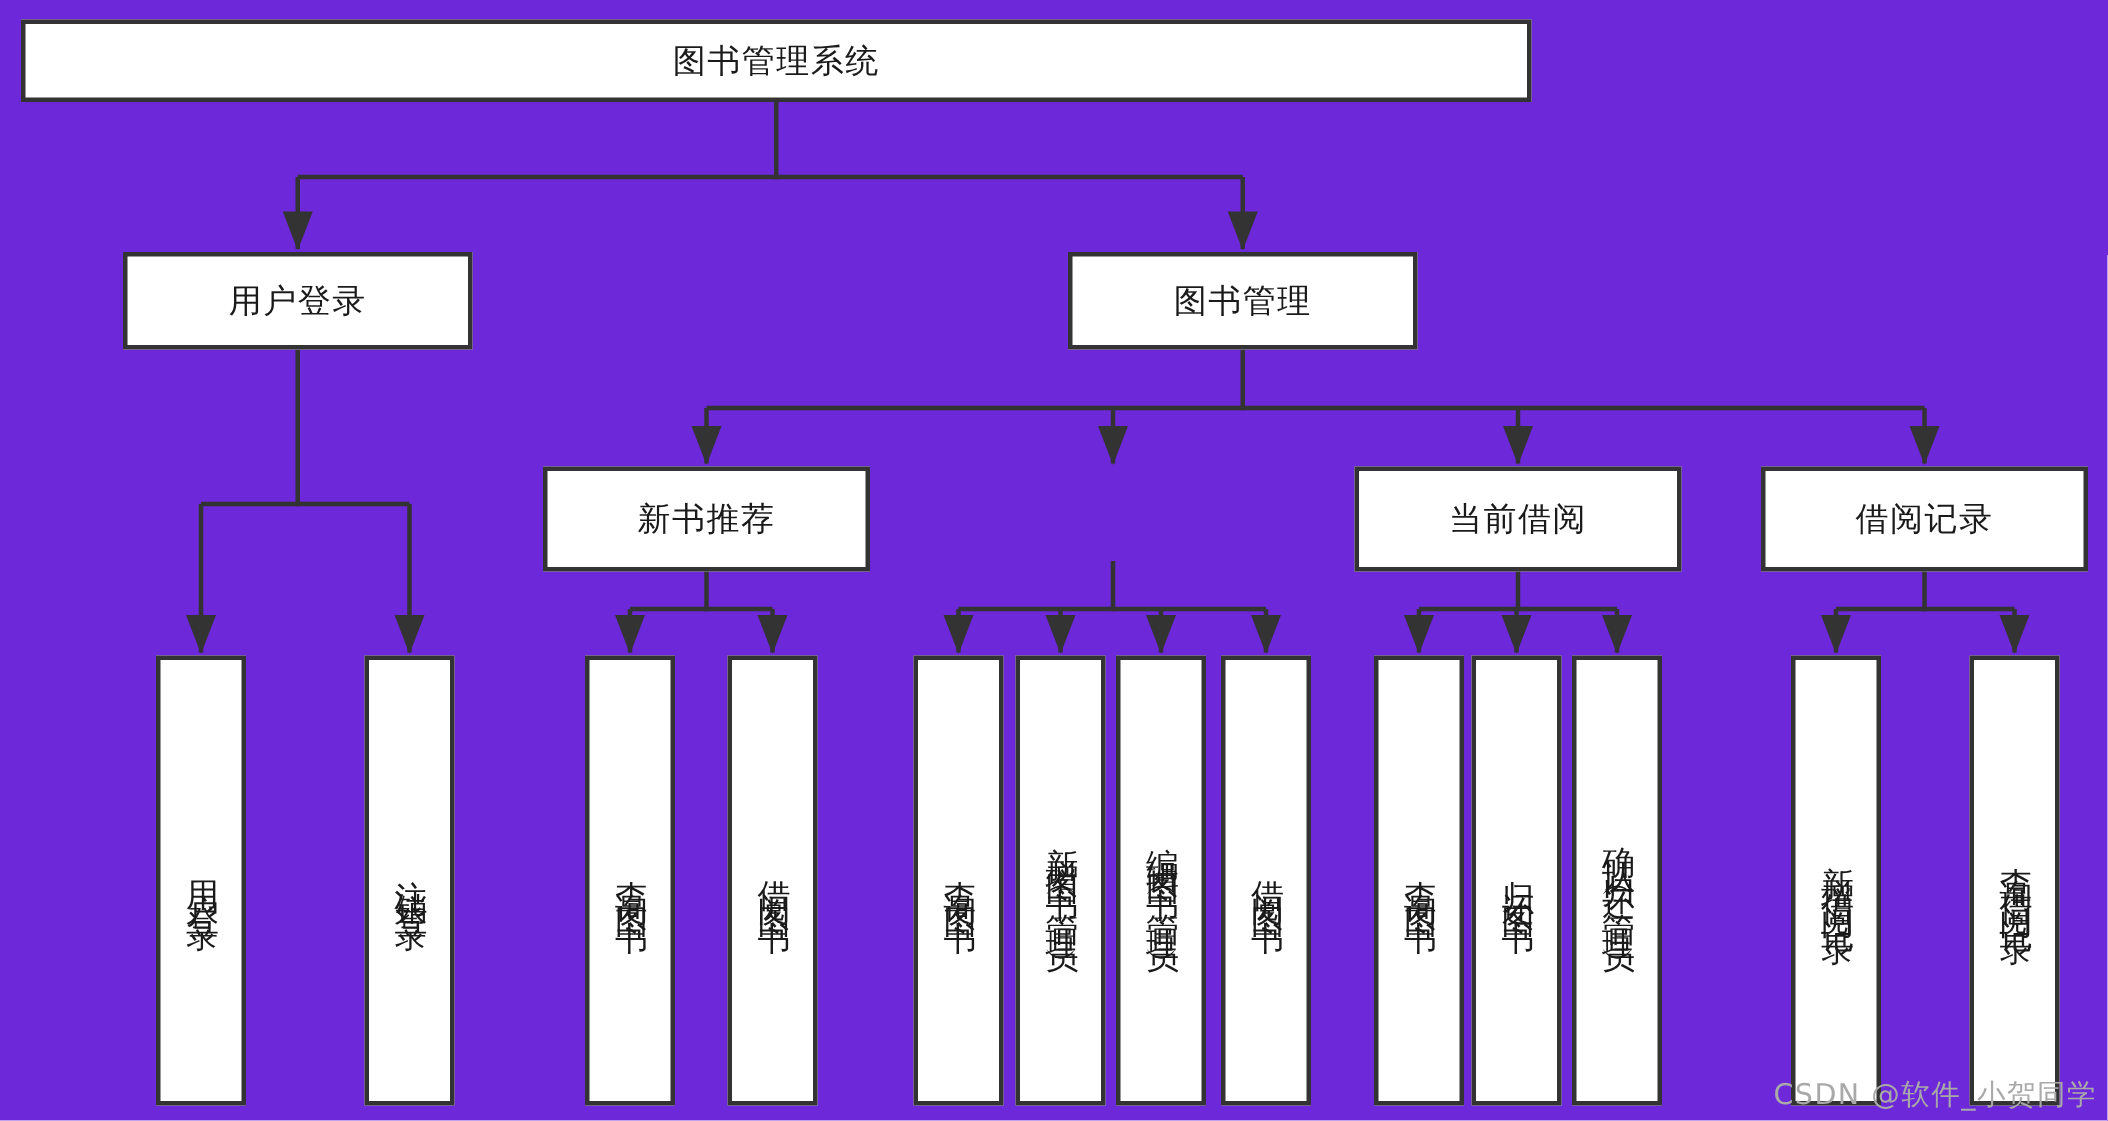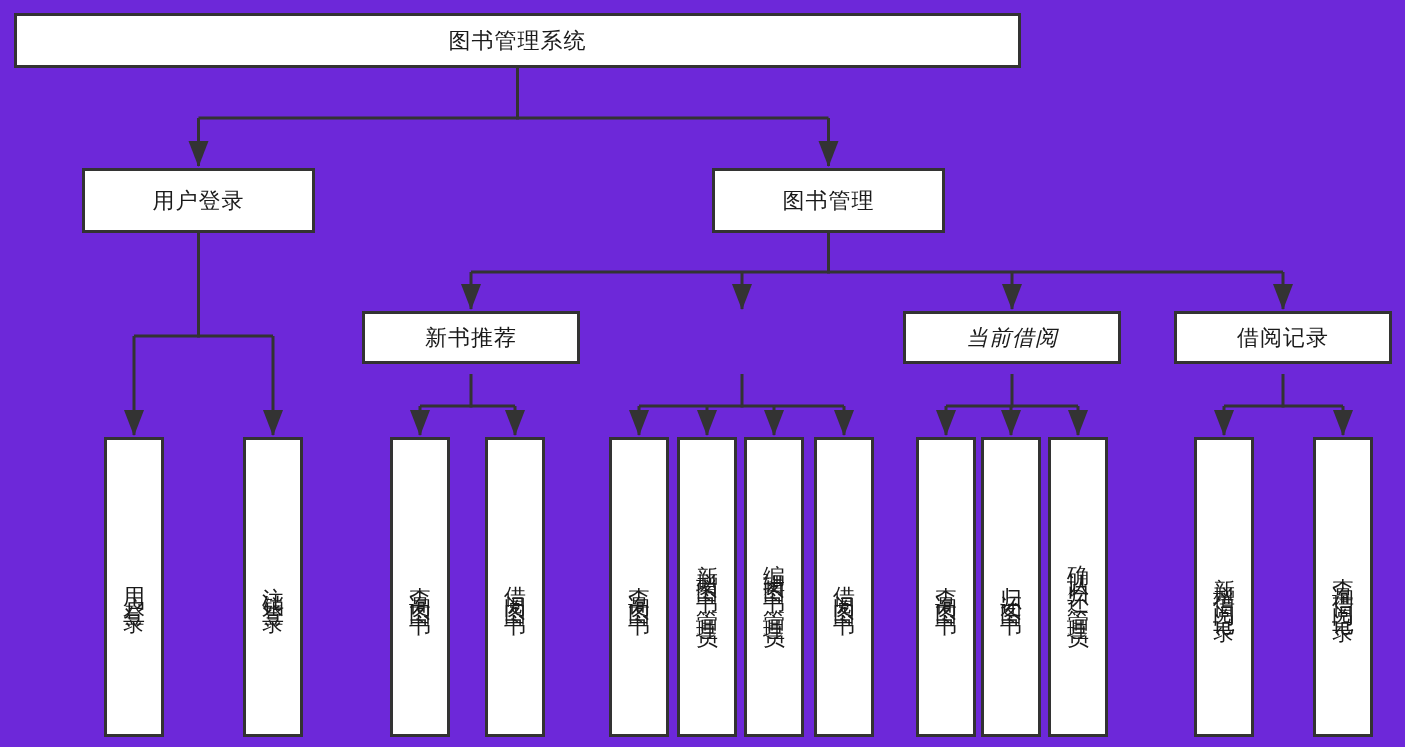--- a/index.html
+++ b/index.html
@@ -27,21 +27,21 @@
     border: 3px solid #333333;
     background: #ffffff;
     display: flex;
     align-items: center;
     justify-content: center;
     color: #1a1a1a;
   }
   .h-node { font-size: 22px; letter-spacing: 1px; }
   .root-node   { left: 14px;  top: 13px;  width: 1007px; height: 55px; }
   .l2-node     { top: 168px; width: 233px; height: 65px; }
-  .l3-node     { top: 311px; width: 218px; height: 53px; }
+  .l3-node     { top: 311px; width: 218px; height: 70px; }
   .leaf-node   { top: 437px; width: 60px;  height: 300px; }
   .leaf-node span {
     writing-mode: vertical-rl;
     text-orientation: mixed;
     font-size: 22px;
     letter-spacing: 9px;
     line-height: 1;
     white-space: nowrap;
     color: #1a1a1a;
   }
@@ -116,21 +116,21 @@
   <div class="node l2-node h-node" style="left:82px;">
     <span>用户登录</span>
   </div>
   <div class="node l2-node h-node" style="left:712px;text-align:center;">
     <span>图书管理</span>
   </div>
 
   <div class="node l3-node h-node" style="left:362px;">
     <span>新书推荐</span>
   </div>
-  <div class="node l3-node h-node" style="left:903px;font-style:italic;">
+  <div class="node l3-node h-node" style="left:903px;">
     <span>当前借阅</span>
   </div>
   <div class="node l3-node h-node" style="left:1174px;">
     <span>借阅记录</span>
   </div>
 
   <div class="node leaf-node" style="left:104px;">
     <span>用户登录</span>
   </div>
   <div class="node leaf-node" style="left:243px;">
@@ -167,13 +167,14 @@
     <span>确认归还（管理员）</span>
   </div>
 
   <div class="node leaf-node" style="left:1194px;">
     <span>新增借阅记录</span>
   </div>
   <div class="node leaf-node" style="left:1313px;">
     <span>查询借阅记录</span>
   </div>
 
+  <div class="watermark">CSDN @软件_小贺同学</div>
 </div>
 
 </body></html>

